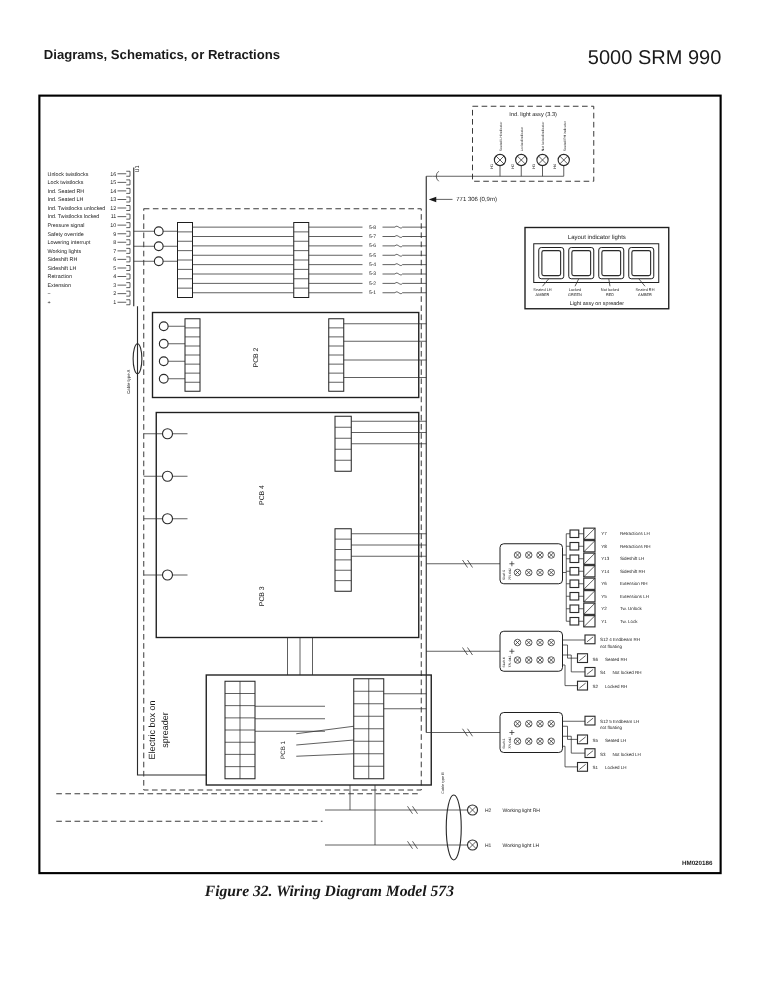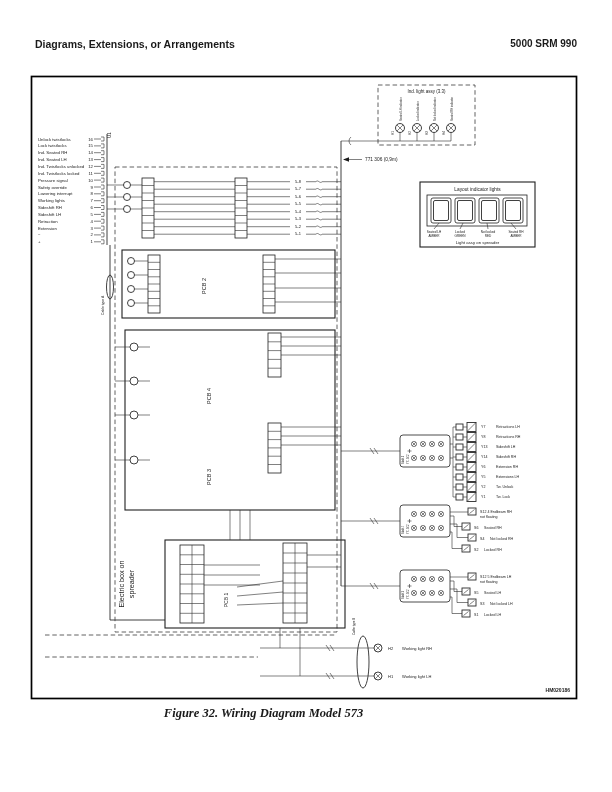--- a/index.html
+++ b/index.html
@@ -1,39 +1,39 @@
 <!DOCTYPE html>
 <html><head>
 <meta charset="utf-8">
 <style>
   html,body{margin:0;padding:0;background:#ffffff;}
   body{width:612px;height:792px;position:relative;font-family:"Liberation Sans",sans-serif;color:#1a1a1a;}
   .header-left{position:absolute;left:35px;top:38px;font-size:10.5px;font-weight:bold;}
-  .header-right{position:absolute;right:35px;top:38px;font-size:10px;font-weight:bold;}
+  .header-right{position:absolute;right:35px;top:38px;font-size:16px;font-weight:normal;}
   .caption{position:absolute;top:706px;left:0;width:527px;text-align:center;
            font-family:"Liberation Serif",serif;font-weight:bold;font-style:italic;font-size:12.5px;}
   .pageno{position:absolute;left:35px;top:749px;font-size:10.5px;font-weight:bold;margin-top:48px;}
   .diagram{position:absolute;left:30px;top:75px;width:548px;height:625px;}
   svg text{font-family:"Liberation Sans",sans-serif;fill:#1a1a1a;}
   .t26{font-size:2.6px}.t27{font-size:2.7px}.t3{font-size:3px}.t31{font-size:3.1px}
   .t34{font-size:3.4px}.t36{font-size:3.6px}.t4{font-size:4px}.t43{font-size:4.3px}
   .t45{font-size:4.5px}.t48{font-size:4.8px}.t5{font-size:5px}.t55{font-size:5.5px}.t72{font-size:7.2px}
   .b{font-weight:bold}
   .w{stroke:#2b2b2b;stroke-width:.6;fill:none}
   .w1{stroke:#2b2b2b;stroke-width:.9;fill:none}
   .bx{stroke:#1f1f1f;stroke-width:1.1;fill:none}
   .bx2{stroke:#1f1f1f;stroke-width:.8;fill:none}
   .dsh{stroke:#3a3a3a;stroke-width:.8;fill:none;stroke-dasharray:4.5 2.8}
   .brd{stroke:#000;stroke-width:1.7;fill:none}
   .blk{fill:#1a1a1a}
 </style>
 </head>
 <body>
 
-<div class="header-left">Diagrams, Extensions, or Arrangements</div>
+<div class="header-left">Diagrams, Schematics, or Retractions</div>
 <div class="header-right">5000 SRM 990</div>
 
 <div class="diagram">
 <svg width="548" height="625" viewBox="0 0 548 625" xmlns="http://www.w3.org/2000/svg">
 
   <rect class="brd" x="1.5" y="1.5" width="545" height="622"></rect>
 
   <g>
     <text class="t43" x="8" y="65.5">Unlock twistlocks</text>
     <text class="t43" x="63" y="65.5" text-anchor="end">16</text>

